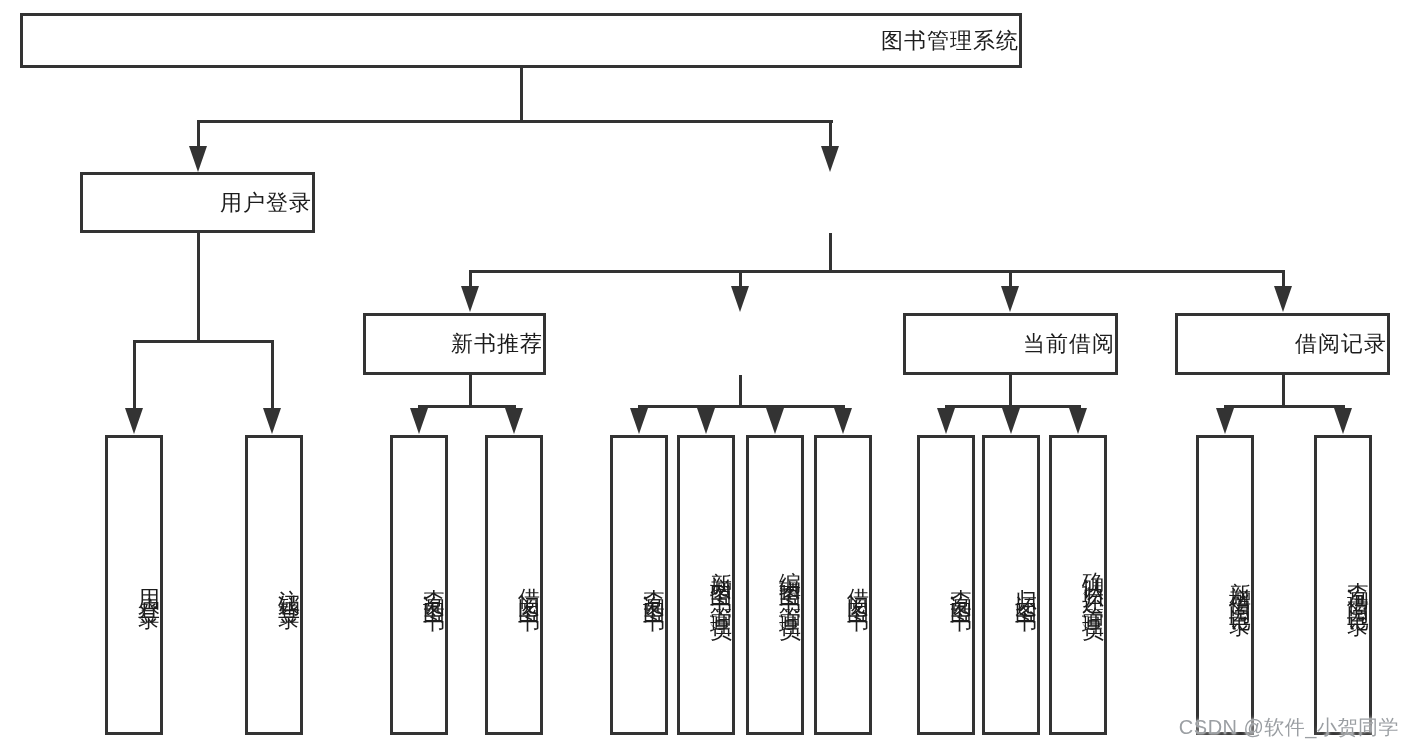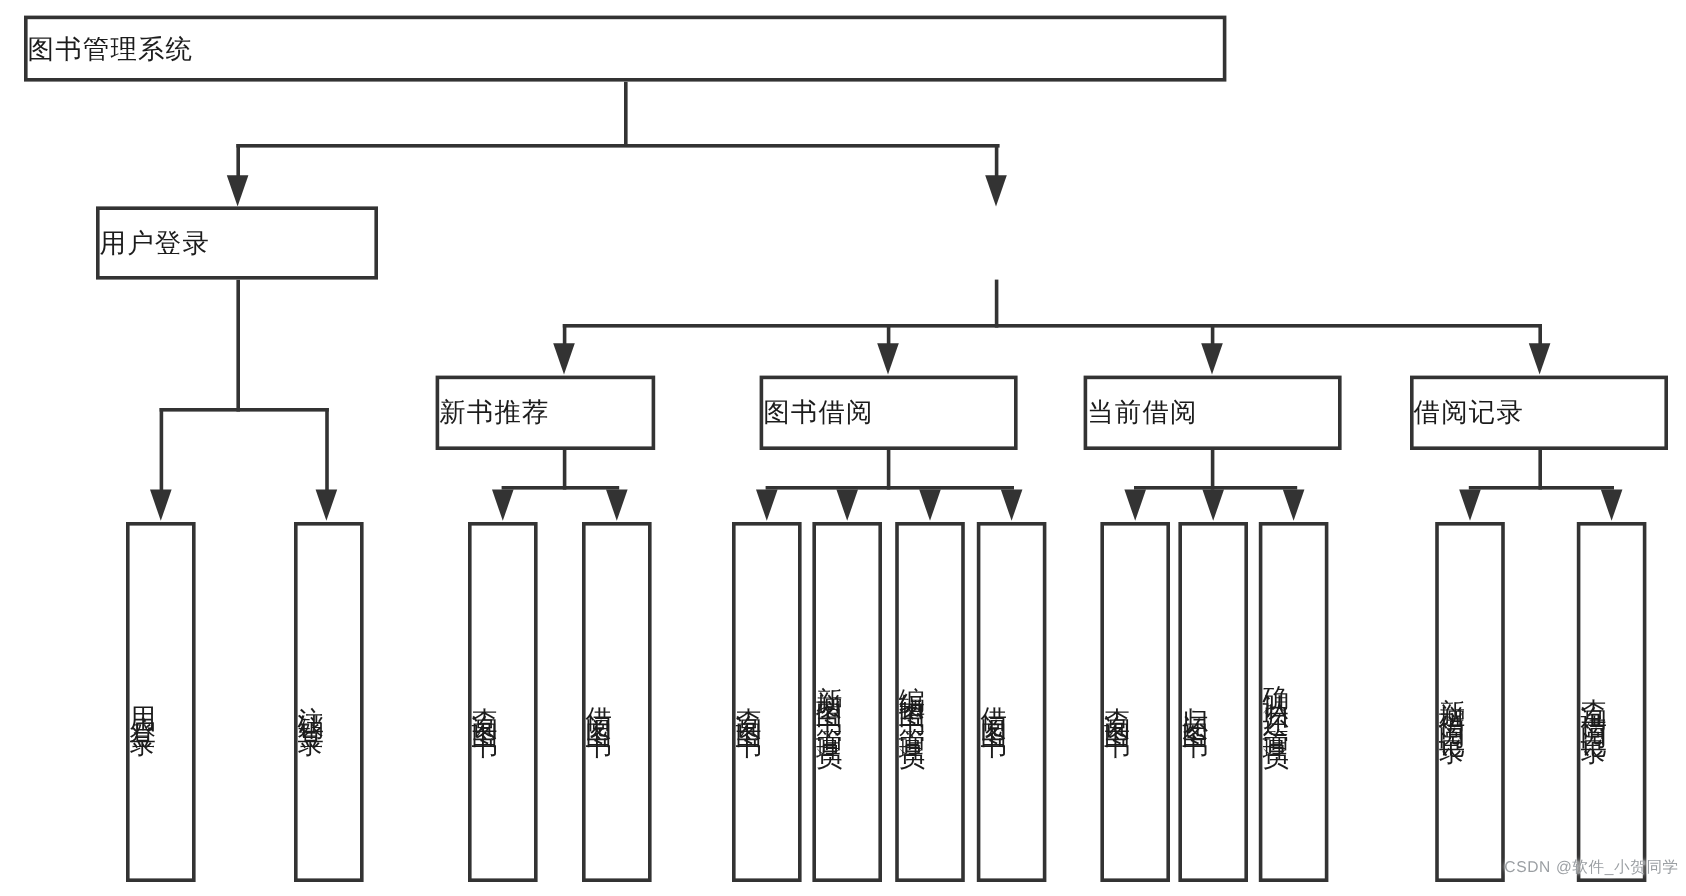--- a/index.html
+++ b/index.html
@@ -2,37 +2,37 @@
 <html><head>
 <meta charset="utf-8">
 <style>
   html,body{margin:0;padding:0;background:#ffffff;}
   .canvas{
     position:relative;width:1405px;height:747px;background:#ffffff;overflow:hidden;
     font-family:"Liberation Sans",sans-serif;color:#1c1c1c;
   }
   .box{
     position:absolute;box-sizing:border-box;border:3px solid #333333;background:#ffffff;
-    display:flex;align-items:center;justify-content:flex-start;
+    display:flex;align-items:center;justify-content:flex-end;
   }
   .hlabel{font-size:22px;letter-spacing:1px;white-space:nowrap;}
   .leaf{width:58px;height:300px;top:435px;}
   .vtext{
     writing-mode:vertical-rl;line-height:1;font-size:22px;letter-spacing:7px;
     white-space:nowrap;
   }
   .vline{position:absolute;width:3px;background:#333333;}
   .hline{position:absolute;height:3px;background:#333333;}
   .arrow{
     position:absolute;width:0;height:0;
     border-left:9px solid transparent;border-right:9px solid transparent;
     border-top:26px solid #333333;
   }
   .watermark{
-    position:absolute;top:714px;right:6px;font-size:13px;letter-spacing:0.5px;
+    position:absolute;top:714px;right:6px;font-size:20px;letter-spacing:0.5px;
     color:#9b9fa3;white-space:nowrap;z-index:5;
     text-shadow:0 0 4px rgba(255,255,255,0.95),0 0 2px rgba(255,255,255,0.95);
   }
 </style>
 </head>
 <body>
 
 <div class="canvas">
 
   <div class="vline" style="left:520px;top:68px;height:52px;"></div>
@@ -87,23 +87,20 @@
     <span class="hlabel">图书管理系统</span>
   </div>
 
   <div class="box" style="left:80px;top:172px;width:235px;height:61px;">
     <span class="hlabel">用户登录</span>
   </div>
 
   <div class="box" style="left:363px;top:313px;width:183px;height:62px;">
     <span class="hlabel">新书推荐</span>
   </div>
-  <div class="box" style="left:633px;top:313px;width:215px;height:62px;">
-    <span class="hlabel">图书借阅</span>
-  </div>
   <div class="box" style="left:1175px;top:313px;width:215px;height:62px;">
     <span class="hlabel">借阅记录</span>
   </div>
   <div class="box" style="left:903px;top:313px;width:215px;height:62px;">
     <span class="hlabel">当前借阅</span>
   </div>
 
   <div class="box leaf" style="left:105px;">
     <span class="vtext">用户登录</span>
   </div>

